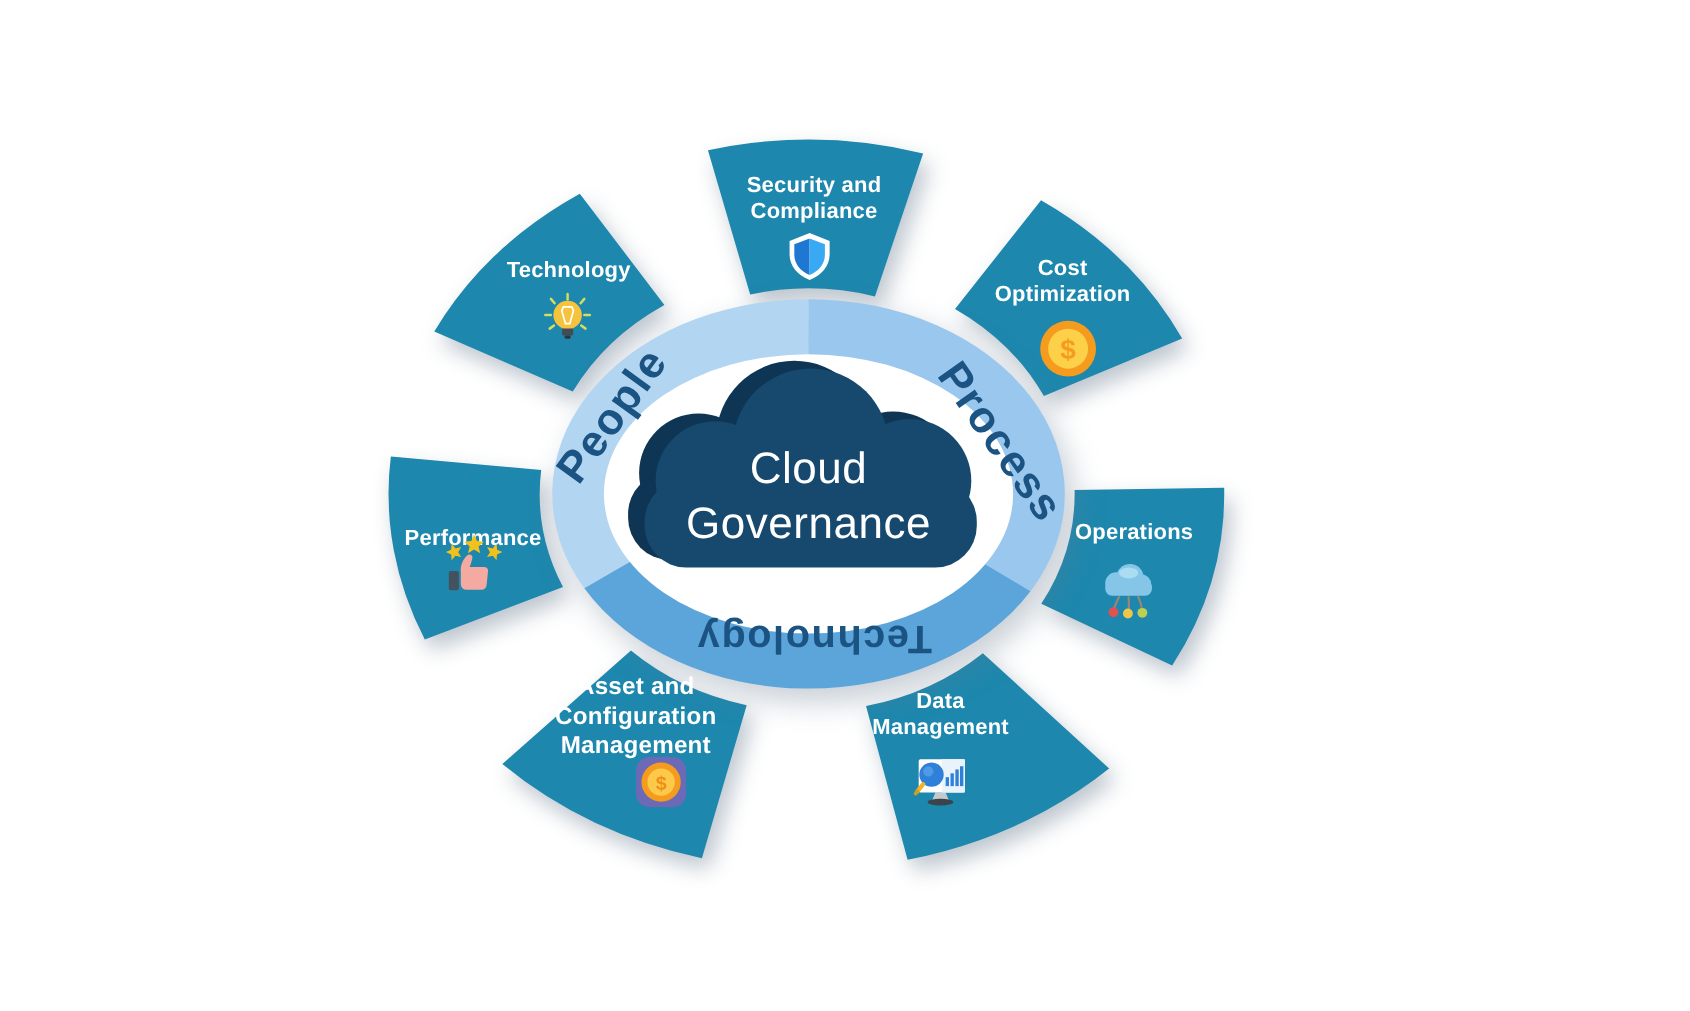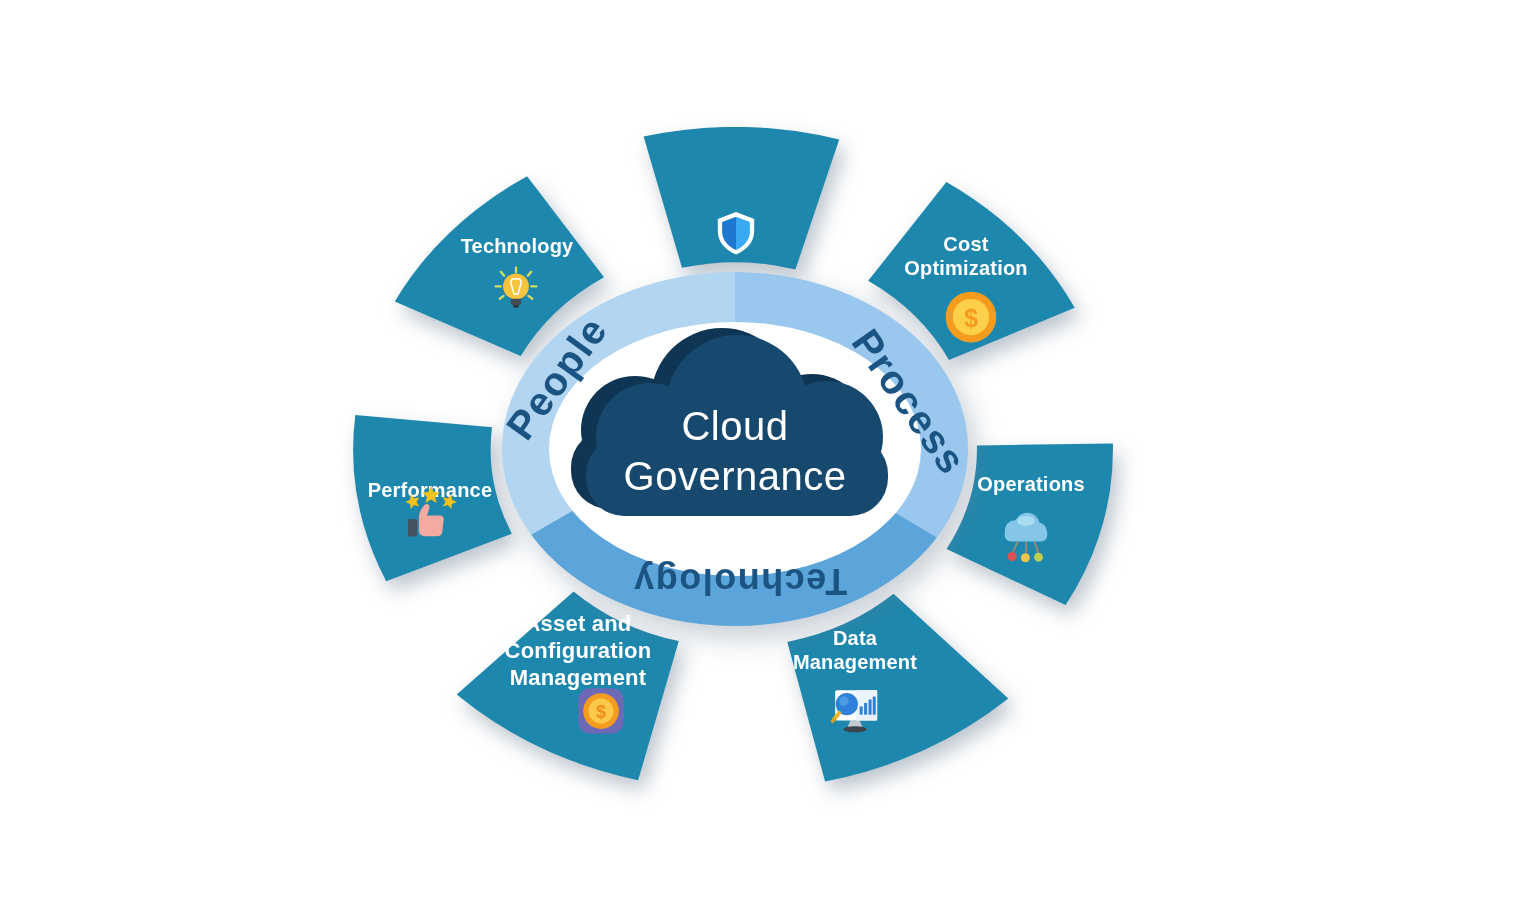--- a/index.html
+++ b/index.html
@@ -69,20 +69,22 @@
       </g>
     </g>
   </svg>
 
   <div class="center-label" style="left:735px;top:451px;width:270px;">Cloud Governance</div>
 
   <div class="ring-label" style="left:557px;top:378px;--rot:-54deg;font-size:40px;">People</div>
   <div class="ring-label" style="left:909px;top:402px;--rot:55deg;font-size:40px;">Process</div>
   <div class="ring-label" style="left:740px;top:581px;--rot:180deg;font-size:36px;">Technology</div>
 
+  <div class="wedge-label" style="left:740px;top:181px;">Security and
+Compliance</div>
   <div class="wedge-label" style="left:966px;top:256px;">Cost
 Optimization</div>
   <div class="wedge-label" style="left:1031px;top:484px;">Operations</div>
   <div class="wedge-label" style="left:855px;top:650px;">Data
 Management</div>
   <div class="wedge-label" style="left:578px;top:651px;font-size:22px;">Asset and
 Configuration
 Management</div>
   <div class="wedge-label" style="left:430px;top:466px;margin-top:24px;">Performance</div>
   <div class="wedge-label" style="left:517px;top:246px;">Technology</div>

